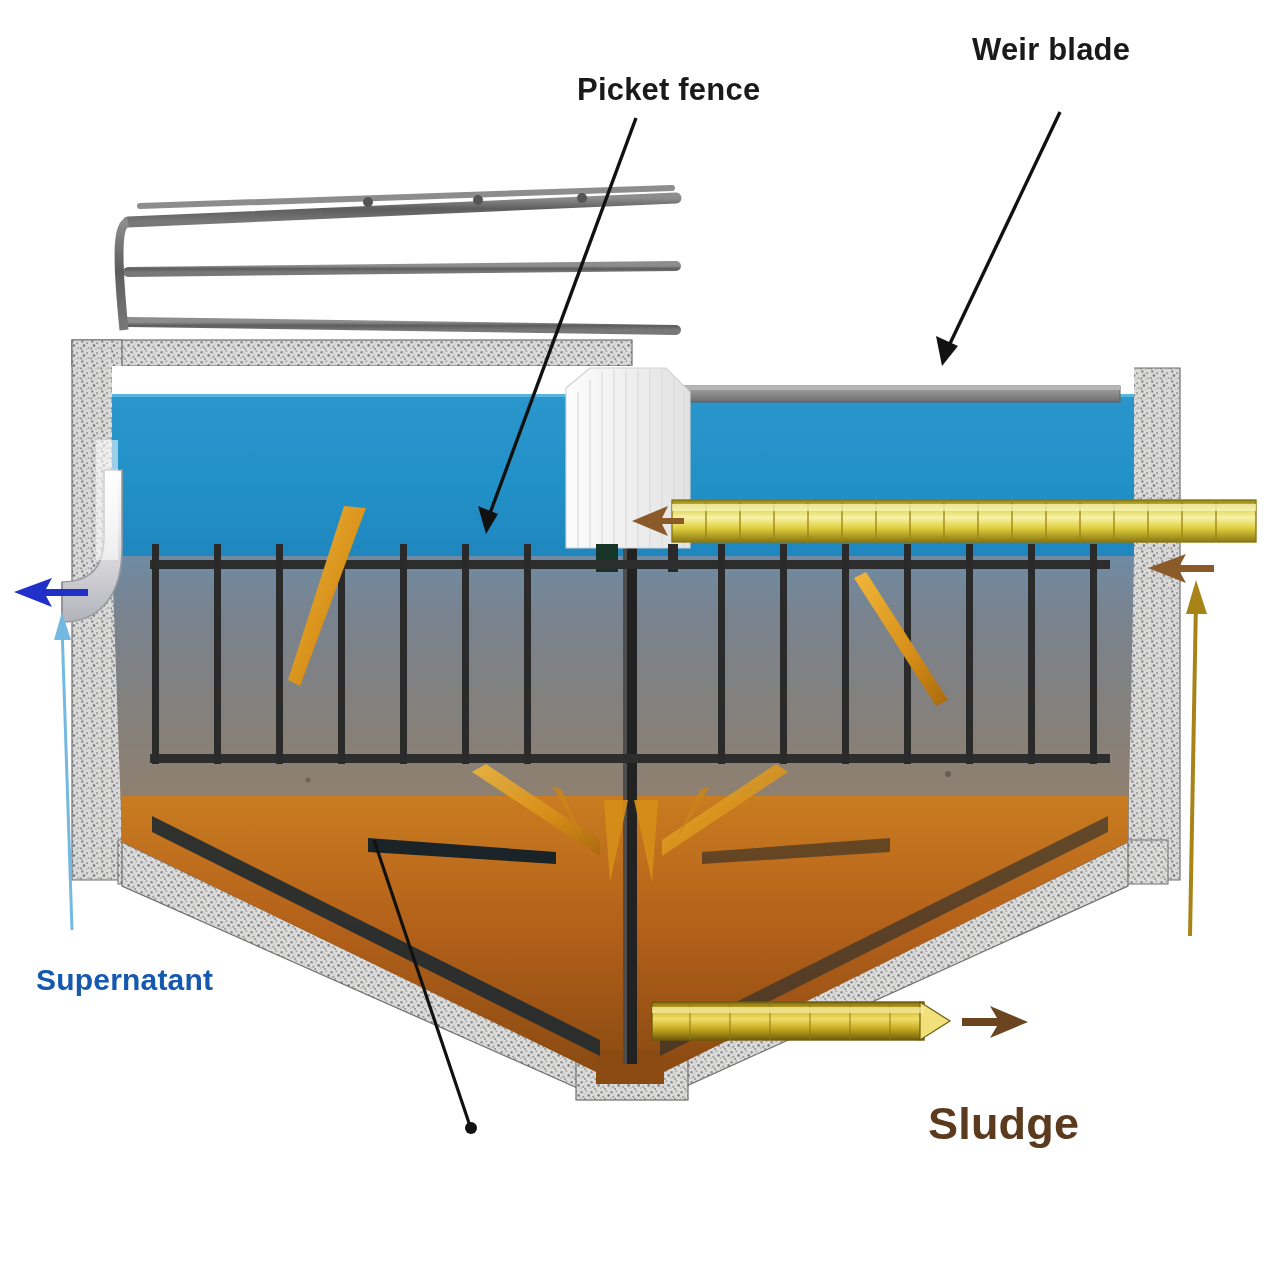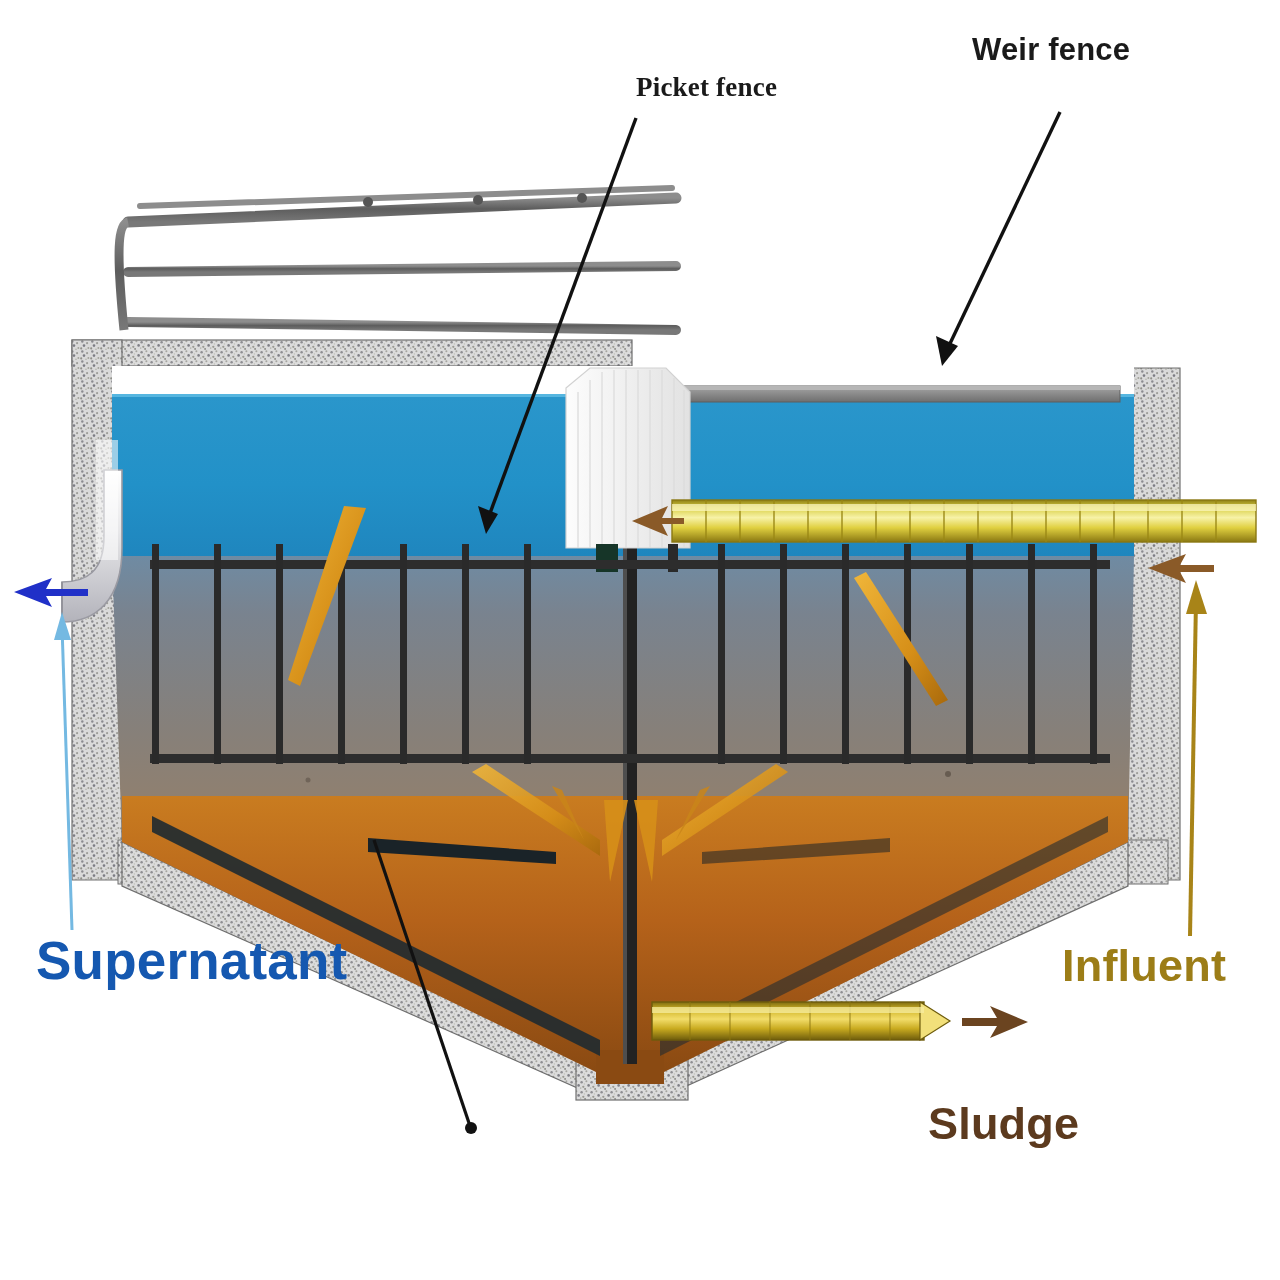--- a/index.html
+++ b/index.html
@@ -28,36 +28,35 @@
     display: block;
   }
   .lbl {
     position: absolute;
     font-family: "Liberation Sans", sans-serif;
     font-weight: bold;
     white-space: nowrap;
     letter-spacing: 0.2px;
   }
   .lbl-picket {
-    left: 636px;
+    left: 577px;
     top: 72px;
-    font-size: 27px;
+    font-size: 31px;
     color: #1a1a1a;
-    font-family: Liberation Serif, serif;
   }
   .lbl-weir {
     left: 972px;
     top: 32px;
     font-size: 31px;
     color: #1a1a1a;
   }
   .lbl-supernatant {
     left: 36px;
-    top: 930px;
-    font-size: 53px;
+    top: 963px;
+    font-size: 30px;
     color: #1558b0;
   }
   .lbl-influent {
     left: 1062px;
     top: 940px;
     font-size: 45px;
     color: #9c7d17;
   }
   .lbl-sludge {
     left: 928px;
@@ -359,22 +358,21 @@
       <path d="M1190 936 L1196 600" stroke="#a88418" stroke-width="4" fill="none"></path>
       <polygon points="1196,580 1186,614 1207,614" fill="#a88418"></polygon>
     </g>
 
     <circle cx="948" cy="774" r="3" fill="#5e5248" opacity="0.8"></circle>
     <circle cx="308" cy="780" r="2.5" fill="#5e5248" opacity="0.6"></circle>
   </svg>
 
   <div class="lbl lbl-picket">Picket fence</div>
 
-  <div class="lbl lbl-weir">Weir fence</div>
+  <div class="lbl lbl-weir">Weir blade</div>
 
   <div class="lbl lbl-supernatant">Supernatant</div>
 
-  <div class="lbl lbl-influent">Influent</div>
 
   <div class="lbl lbl-sludge">Sludge</div>
 
 
 </div>
 
 </body></html>

